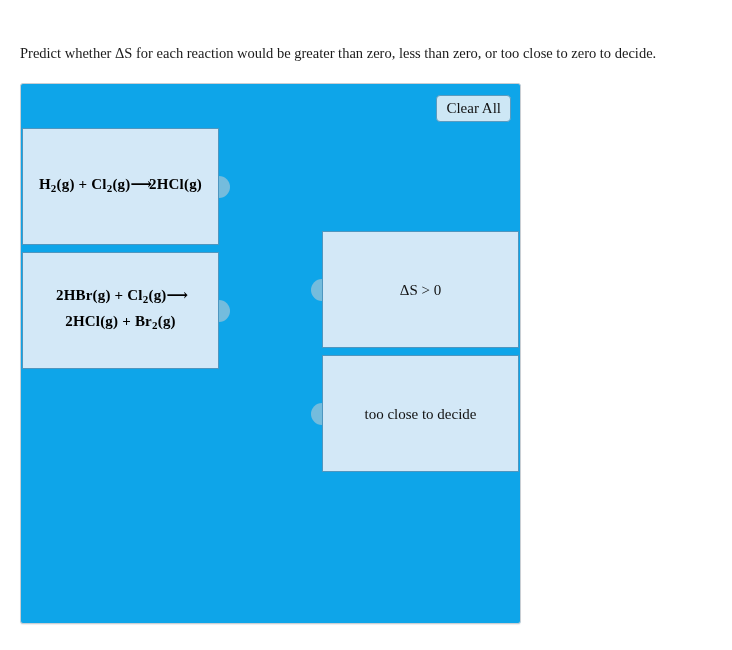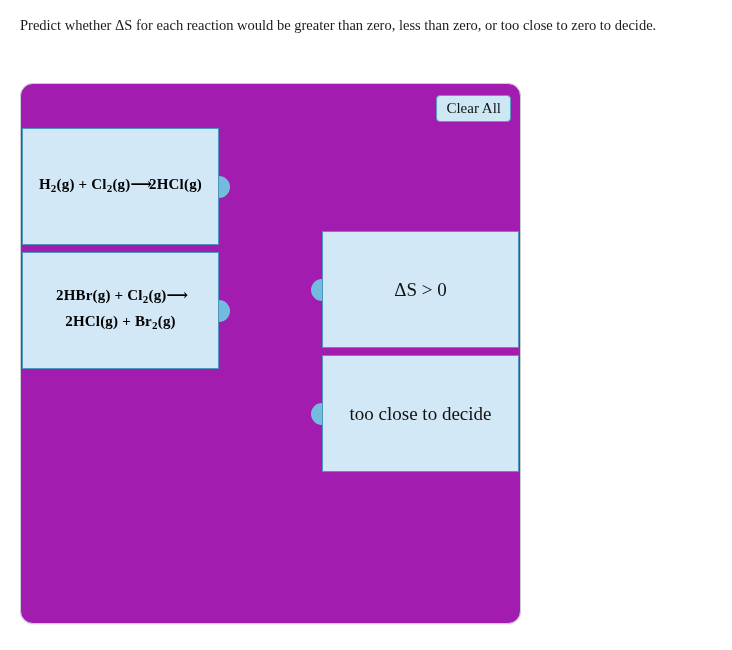--- a/index.html
+++ b/index.html
@@ -12,36 +12,36 @@
     height: 650px;
     position: relative;
     font-family: "Liberation Serif", "DejaVu Serif", serif;
     color: #000000;
     overflow: hidden;
   }
 
   .prompt {
     position: absolute;
     left: 20px;
-    top: 16px;
+    top: 44px;
     font-size: 14.5px;
     line-height: 18px;
     color: #1a1a1a;
     white-space: nowrap;
   }
 
   .panel {
     position: absolute;
     left: 20px;
     top: 83px;
     width: 499px;
     height: 539px;
-    background: #a21caf;
+    background: #0ea5e9;
     border: 1px solid #c9ced3;
-    border-radius: 13px;
+    border-radius: 3px;
     box-shadow: 0 1px 1px rgba(0,0,0,0.07);
   }
 
   .clear-all {
     position: absolute;
     right: 9px;
     top: 11px;
     background: #cde7f5;
     border: 1px solid #5b9bbf;
     border-radius: 4px;
@@ -113,21 +113,21 @@
     border-radius: 0 11px 11px 0;
   }
   .nub-left {
     left: -12px;
     border-radius: 11px 0 0 11px;
   }
 
   .target-text {
     font-family: "Liberation Serif", "DejaVu Serif", serif;
     font-weight: normal;
-    font-size: 19px;
+    font-size: 15px;
     line-height: 20px;
     color: #111;
   }
 </style>
 </head>
 <body>
 
 <div class="prompt">Predict whether ΔS for each reaction would be greater than zero, less than zero, or too close to zero to decide.</div>
 
 <div class="panel">

